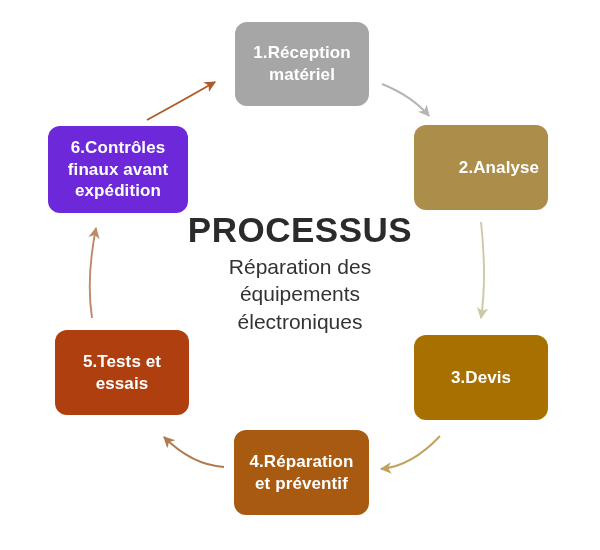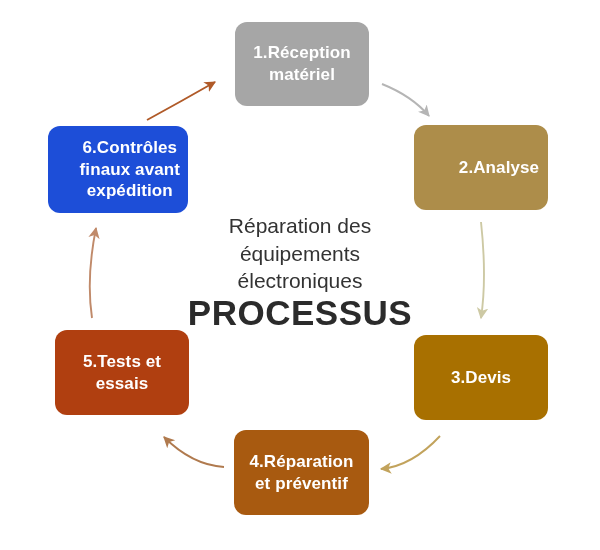--- a/index.html
+++ b/index.html
@@ -131,26 +131,26 @@
   <div class="node" id="node-4" style="background-color: rgb(168, 90, 16); color: rgb(255, 255, 255);">
     <span>4.Réparation
 et préventif</span>
   </div>
 
   <div class="node" id="node-5" style="background-color: rgb(176, 63, 16); color: rgb(255, 255, 255);">
     <span>5.Tests et
 essais</span>
   </div>
 
-  <div class="node" id="node-6" style="background-color: #1d4ed8; color: rgb(255, 255, 255); justify-content: flex-end;">
+  <div class="node" id="node-6" style="background-color: #6d28d9; color: rgb(255, 255, 255);">
     <span>6.Contrôles
 finaux avant
 expédition</span>
   </div>
 
   <div id="center-block">
+    <div id="center-title" style="color: rgb(43, 43, 43);">PROCESSUS</div>
     <div id="center-subtitle" style="color: rgb(51, 51, 51);">Réparation des
 équipements
 électroniques</div>
-    <div id="center-title" style="color: rgb(43, 43, 43);">PROCESSUS</div>
   </div>
 
 </div>
 
 </body></html>

